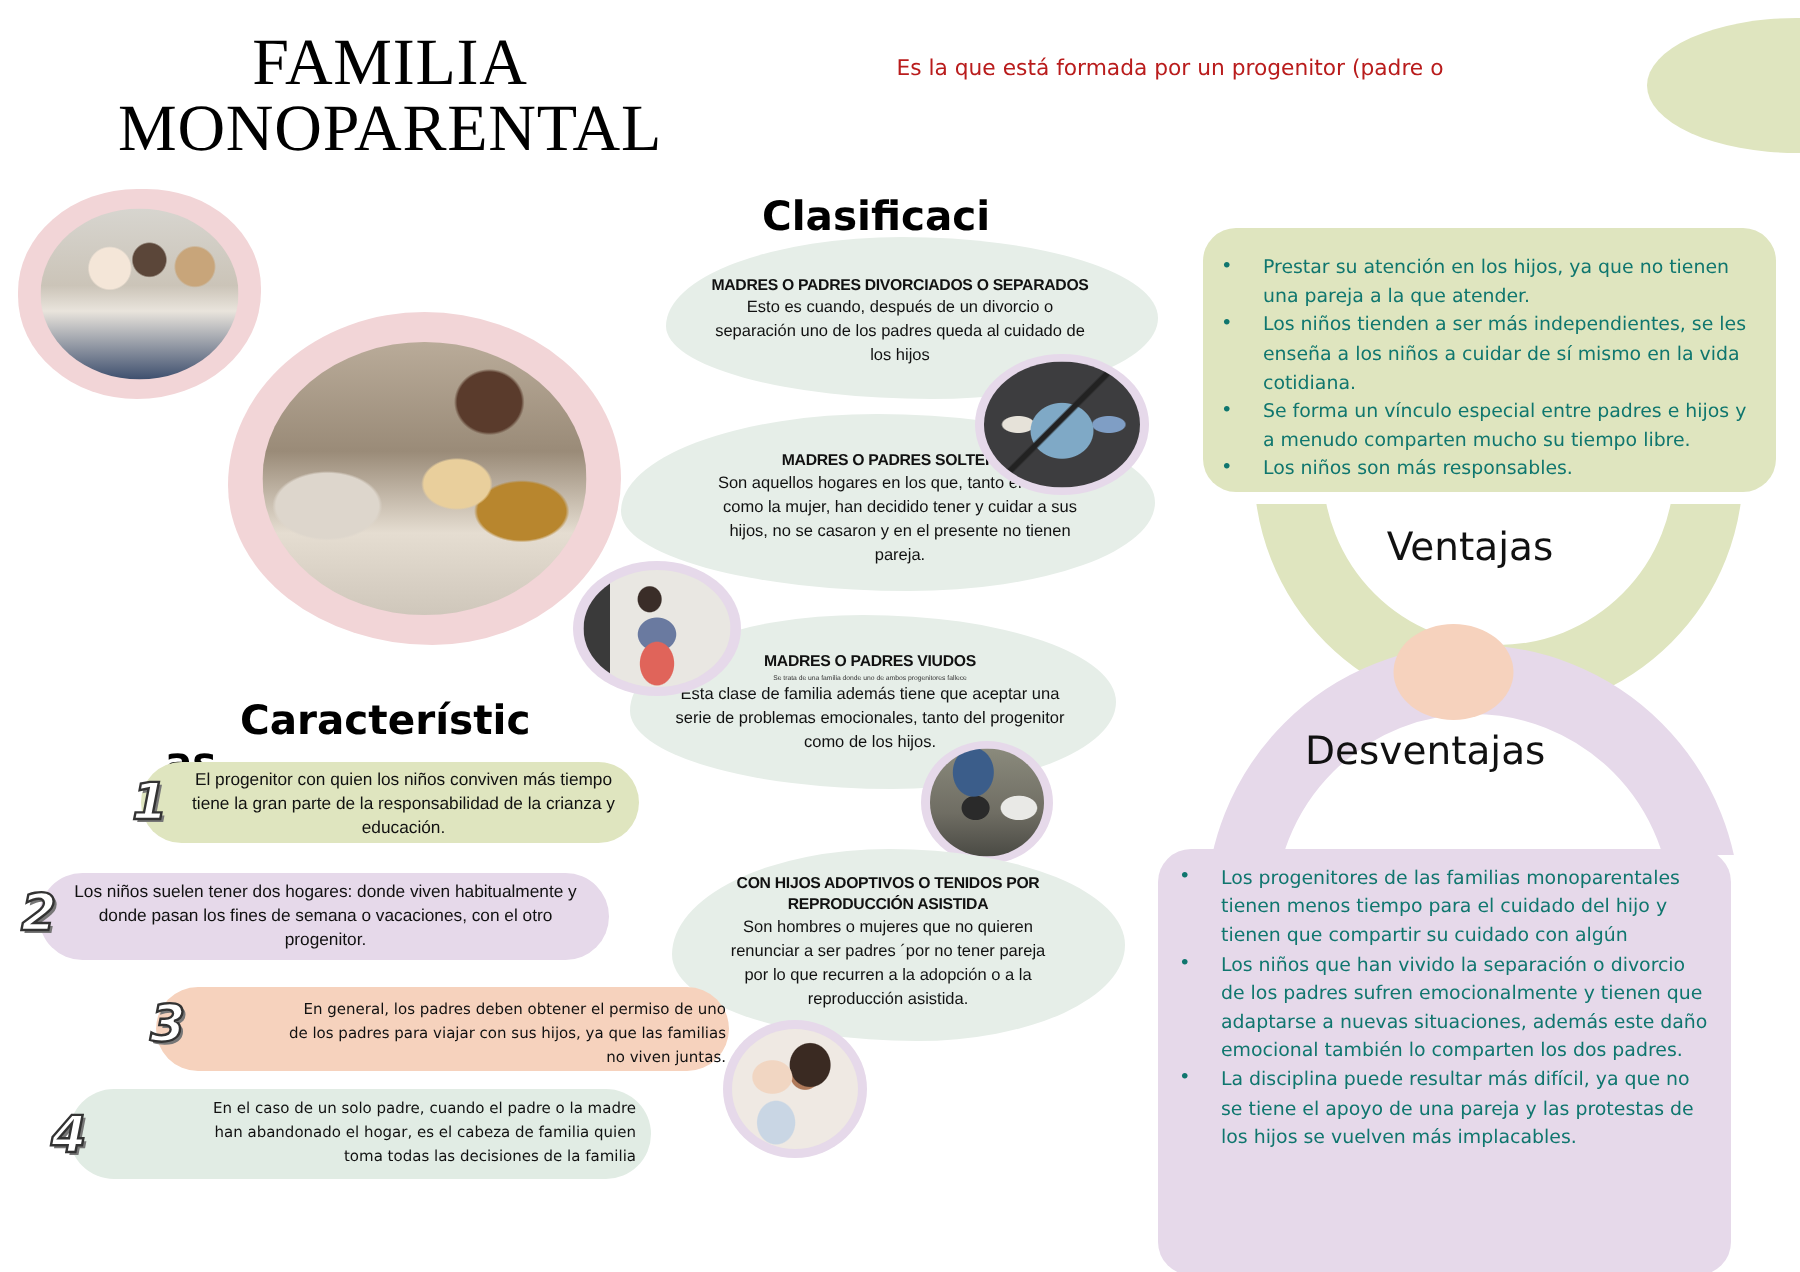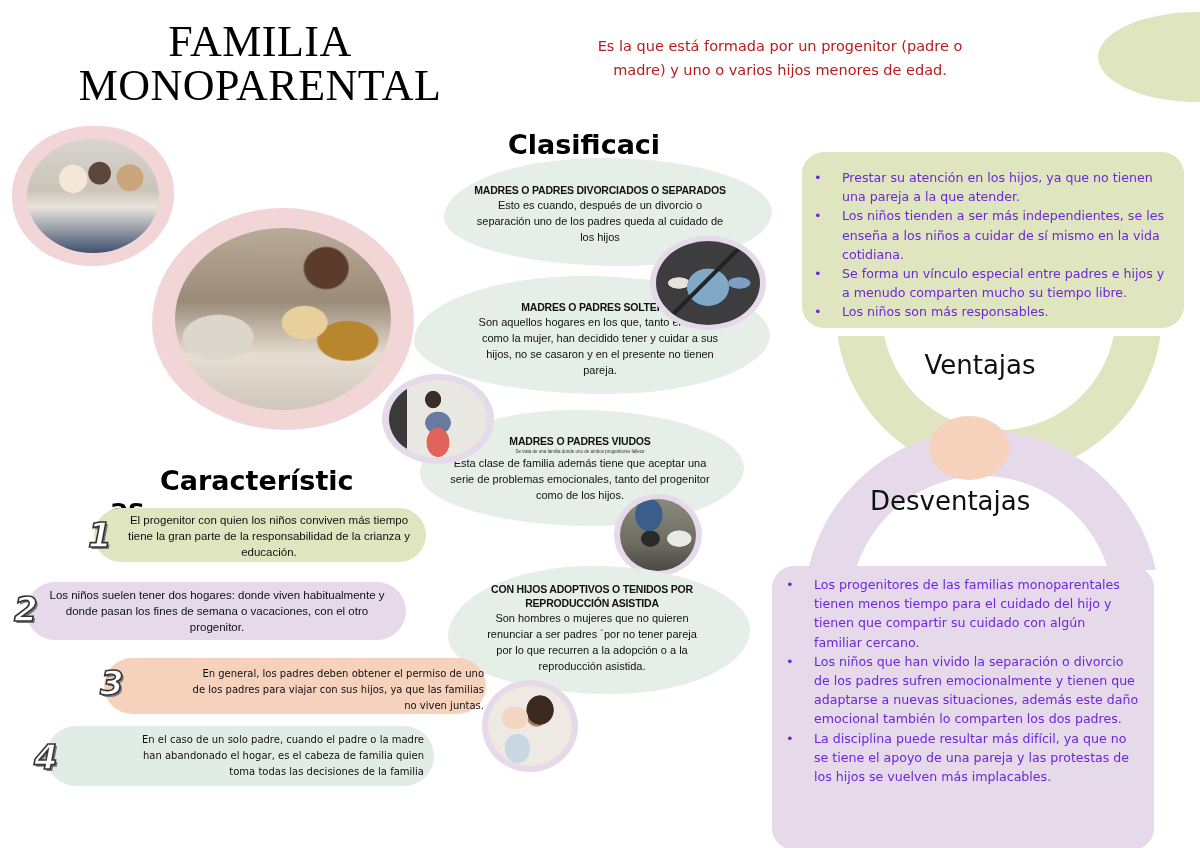--- a/index.html
+++ b/index.html
@@ -67,39 +67,38 @@
   .num-icon {
     font-family: "DejaVu Sans", sans-serif; font-weight: bold; font-style: italic;
     font-size: 34px; line-height: 34px; color: #fff;
     -webkit-text-stroke: 1.6px #333;
     text-shadow: 2px 2px 0 #777;
   }
 
   
   .box-green { background: #dfe5bf; border-radius: 22px; }
   .box-lilac { background: #e6d9ea; border-radius: 22px; }
-  .bullets { list-style: none; font-family: "DejaVu Sans", sans-serif; font-size: 12.6px; line-height: 19.2px; color: #6d28d9; }
+  .bullets { list-style: none; font-family: "DejaVu Sans", sans-serif; font-size: 12.6px; line-height: 19.2px; color: #0f766e; }
   .bullets li { position: relative; padding-left: 40px; }
   .bullets li::before { content: "•"; position: absolute; left: 12px; top: 0; font-size: 13px; }
 
   .arc { border-radius: 50%; }
 </style>
 </head>
 <body>
 
 <div class="abs corner-blob" style="left:1098px; top:12px; width:200px; height:90px;"></div>
 
 <div class="abs title" style="left:30px; top:20px; width:460px;">
   <div>FAMILIA</div>
   <div>MONOPARENTAL</div>
 </div>
 
 <div class="abs definition" style="left:540px; top:34px; width:480px;">
   <div>Es la que está formada por un progenitor (padre o</div>
-  <div>madre) y uno o varios hijos menores de edad.</div>
 </div>
 
 <div class="abs photo-frame frame-pink" style="left:12px; top:126px; width:162px; height:140px; border-radius:50% 48% 52% 50%;">
   <div class="photo-inner" style="width:132px; height:114px; background:
          radial-gradient(circle at 35% 35%, #f4e6d8 0 12%, transparent 13%),
          radial-gradient(circle at 55% 30%, #5b4639 0 10%, transparent 11%),
          radial-gradient(circle at 78% 34%, #c8a57a 0 10%, transparent 11%),
          linear-gradient(180deg, #d7d5cf 0%, #cbc4b8 45%, #e9e4dc 60%, #3e4f6e 100%);"></div>
 </div>
 
@@ -267,21 +266,20 @@
     </li>
   </ul>
 </div>
 
 <div class="abs box-lilac" style="left:772px; top:566px; width:382px; height:284px;">
   <ul class="bullets" style="padding-top:9px; padding-left:2px;">
     <li>
       <div>Los progenitores de las familias monoparentales</div>
       <div>tienen menos tiempo para el cuidado del hijo y</div>
       <div>tienen que compartir su cuidado con algún</div>
-      <div>familiar cercano.</div>
     </li>
     <li>
       <div>Los niños que han vivido la separación o divorcio</div>
       <div>de los padres sufren emocionalmente y tienen que</div>
       <div>adaptarse a nuevas situaciones, además este daño</div>
       <div>emocional también lo comparten los dos padres.</div>
     </li>
     <li>
       <div>La disciplina puede resultar más difícil, ya que no</div>
       <div>se tiene el apoyo de una pareja y las protestas de</div>

